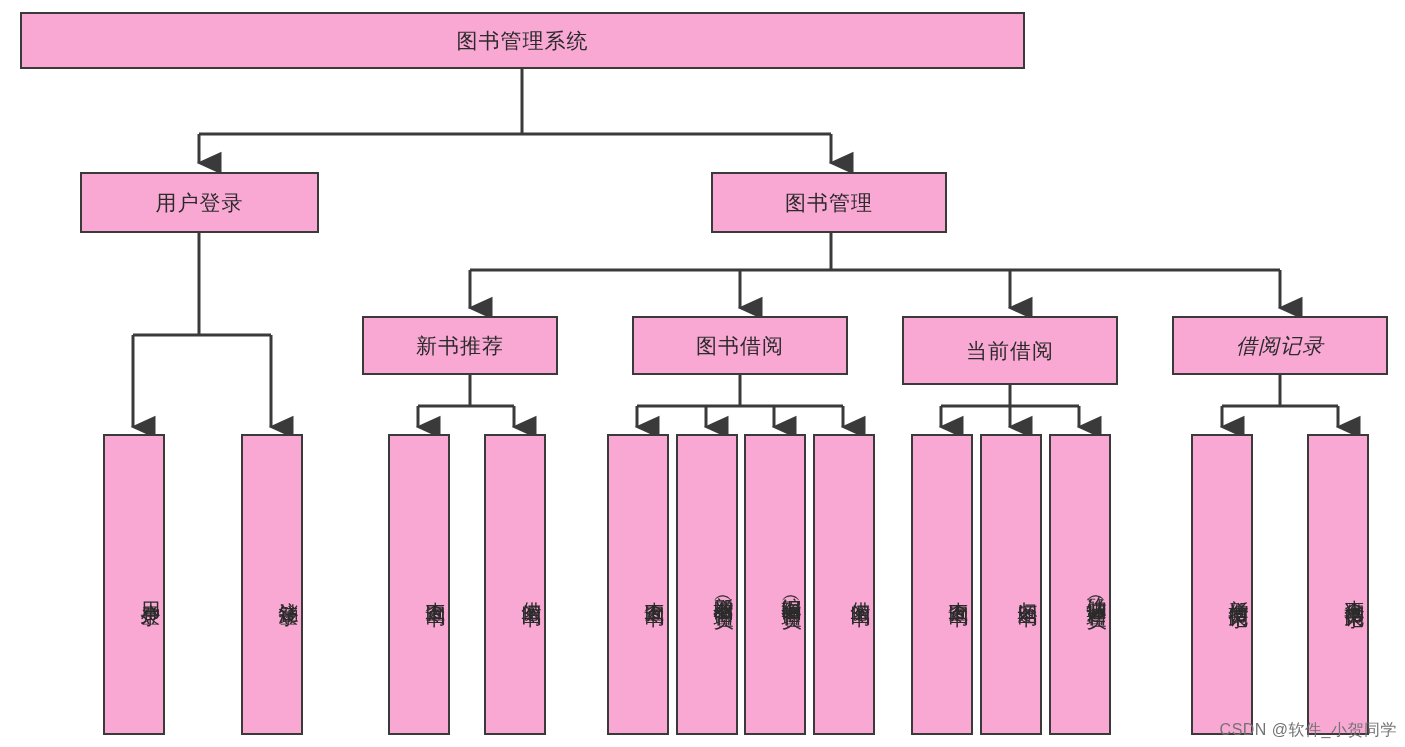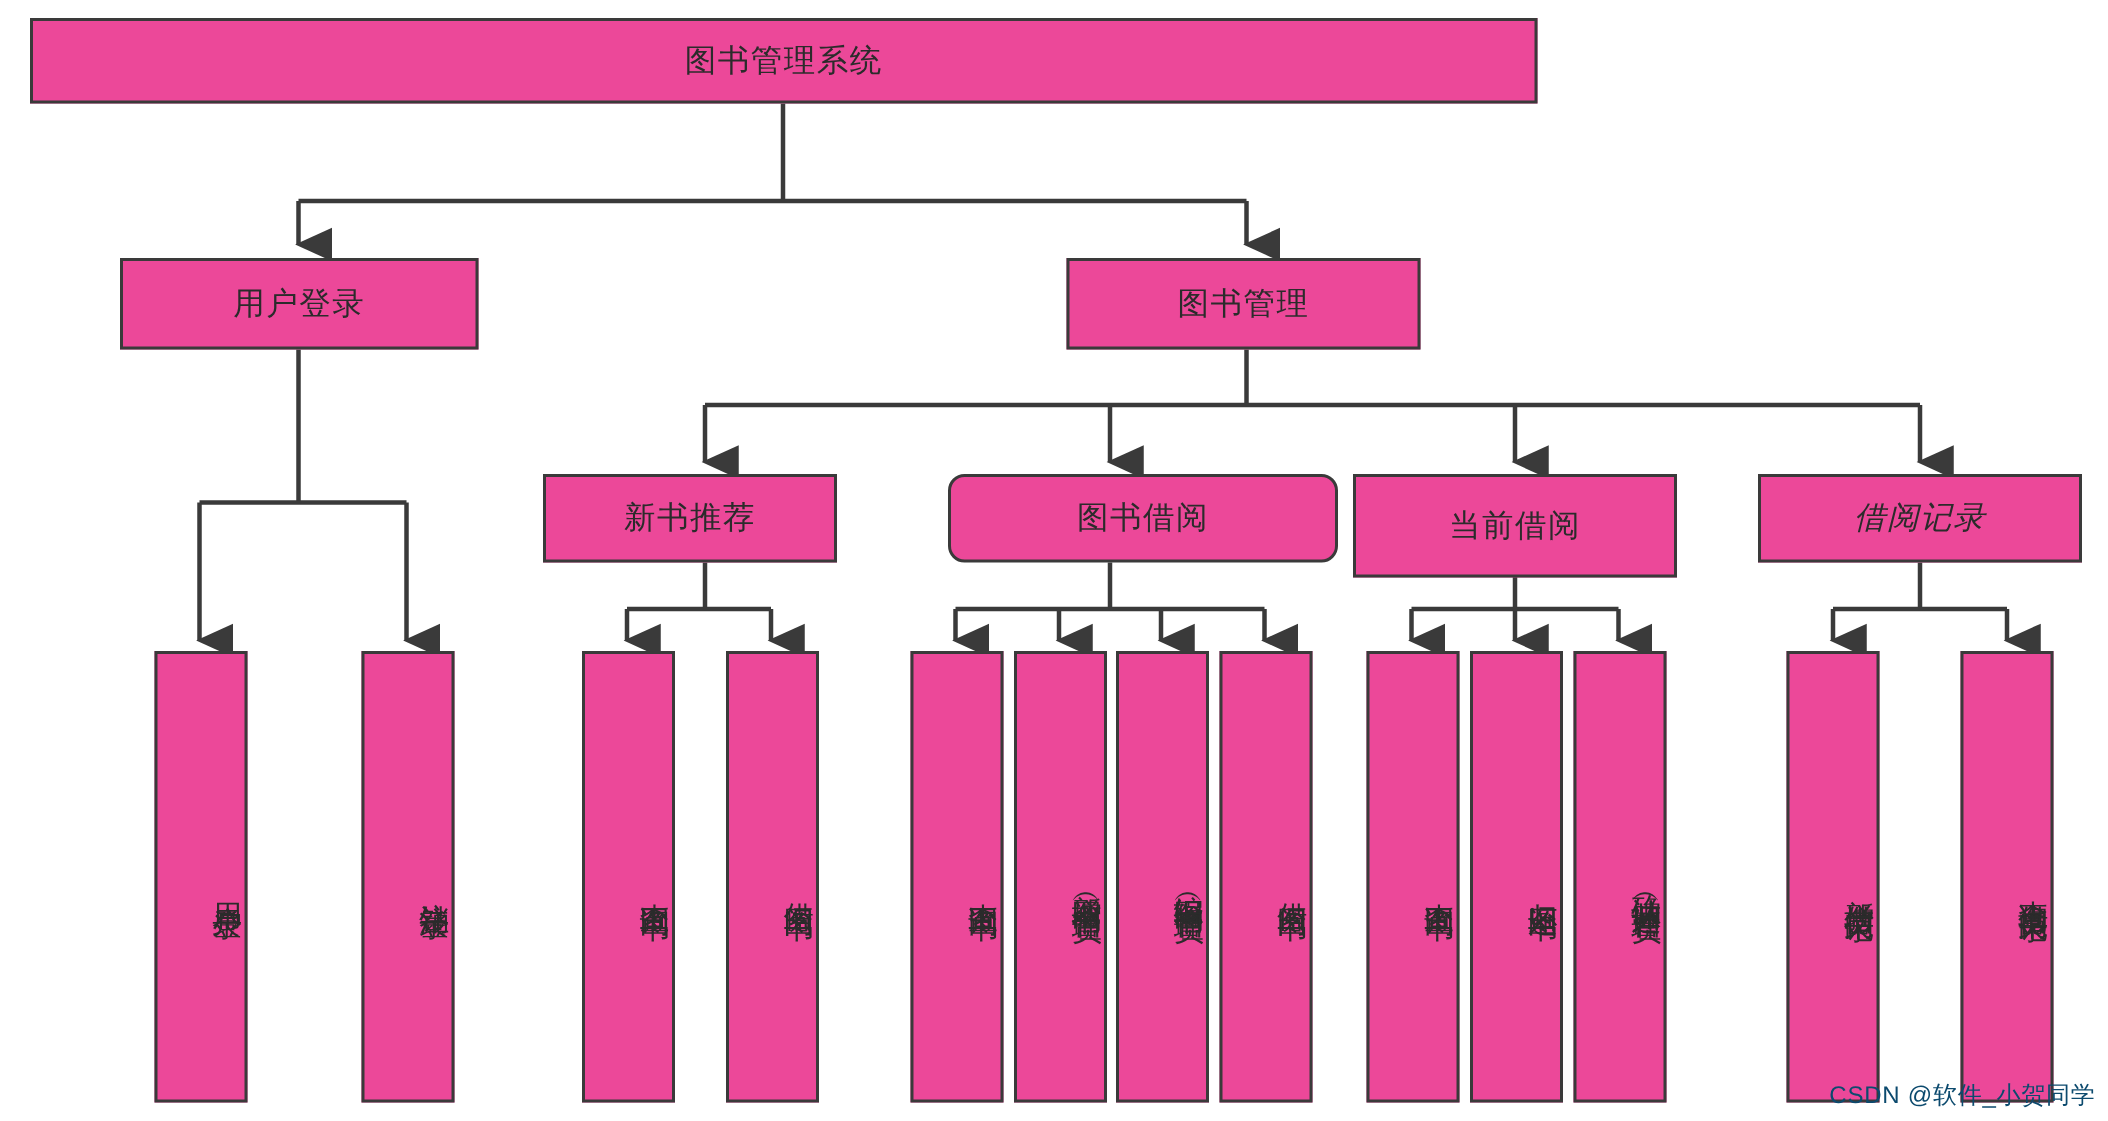--- a/index.html
+++ b/index.html
@@ -22,21 +22,21 @@
     position: absolute;
     left: 0;
     top: 0;
     width: 1405px;
     height: 747px;
     pointer-events: none;
   }
   .node {
     position: absolute;
     box-sizing: border-box;
-    background: #ec4899;
+    background: #f9a8d4;
     border: 2px solid #3a3a3a;
     display: flex;
     align-items: center;
     justify-content: center;
     color: #2b2b2b;
   }
   .node.horizontal {
     font-size: 21px;
     letter-spacing: 1px;
     line-height: 1.2;
@@ -58,21 +58,21 @@
     white-space: nowrap;
   }
   .node-text {
     display: block;
   }
   #watermark {
     position: absolute;
     right: 8px;
     bottom: 6px;
     font-size: 16px;
-    color: #0c4a6e;
+    color: #737373;
     letter-spacing: 0.5px;
     white-space: nowrap;
     user-select: none;
   }
 </style>
 </head>
 <body>
 
 <div id="diagram-root">
 
@@ -133,21 +133,21 @@
   <div class="node horizontal" style="left:80px; top:172px; width:239px; height:61px;">
     <span class="node-text">用户登录</span>
   </div>
   <div class="node horizontal" style="left:711px; top:172px; width:236px; height:61px;">
     <span class="node-text">图书管理</span>
   </div>
 
   <div class="node horizontal" style="left:362px; top:316px; width:196px; height:59px;">
     <span class="node-text">新书推荐</span>
   </div>
-  <div class="node horizontal" style="left:632px; top:316px; width:260px; height:59px;border-radius:11px;">
+  <div class="node horizontal" style="left:632px; top:316px; width:216px; height:59px;">
     <span class="node-text">图书借阅</span>
   </div>
   <div class="node horizontal" style="left:902px; top:316px; width:216px; height:69px;">
     <span class="node-text">当前借阅</span>
   </div>
   <div class="node horizontal" style="left:1172px; top:316px; width:216px; height:59px;font-style:italic;">
     <span class="node-text">借阅记录</span>
   </div>
 
   <div class="node vertical" style="left:103px; top:434px; width:62px; height:301px;">

